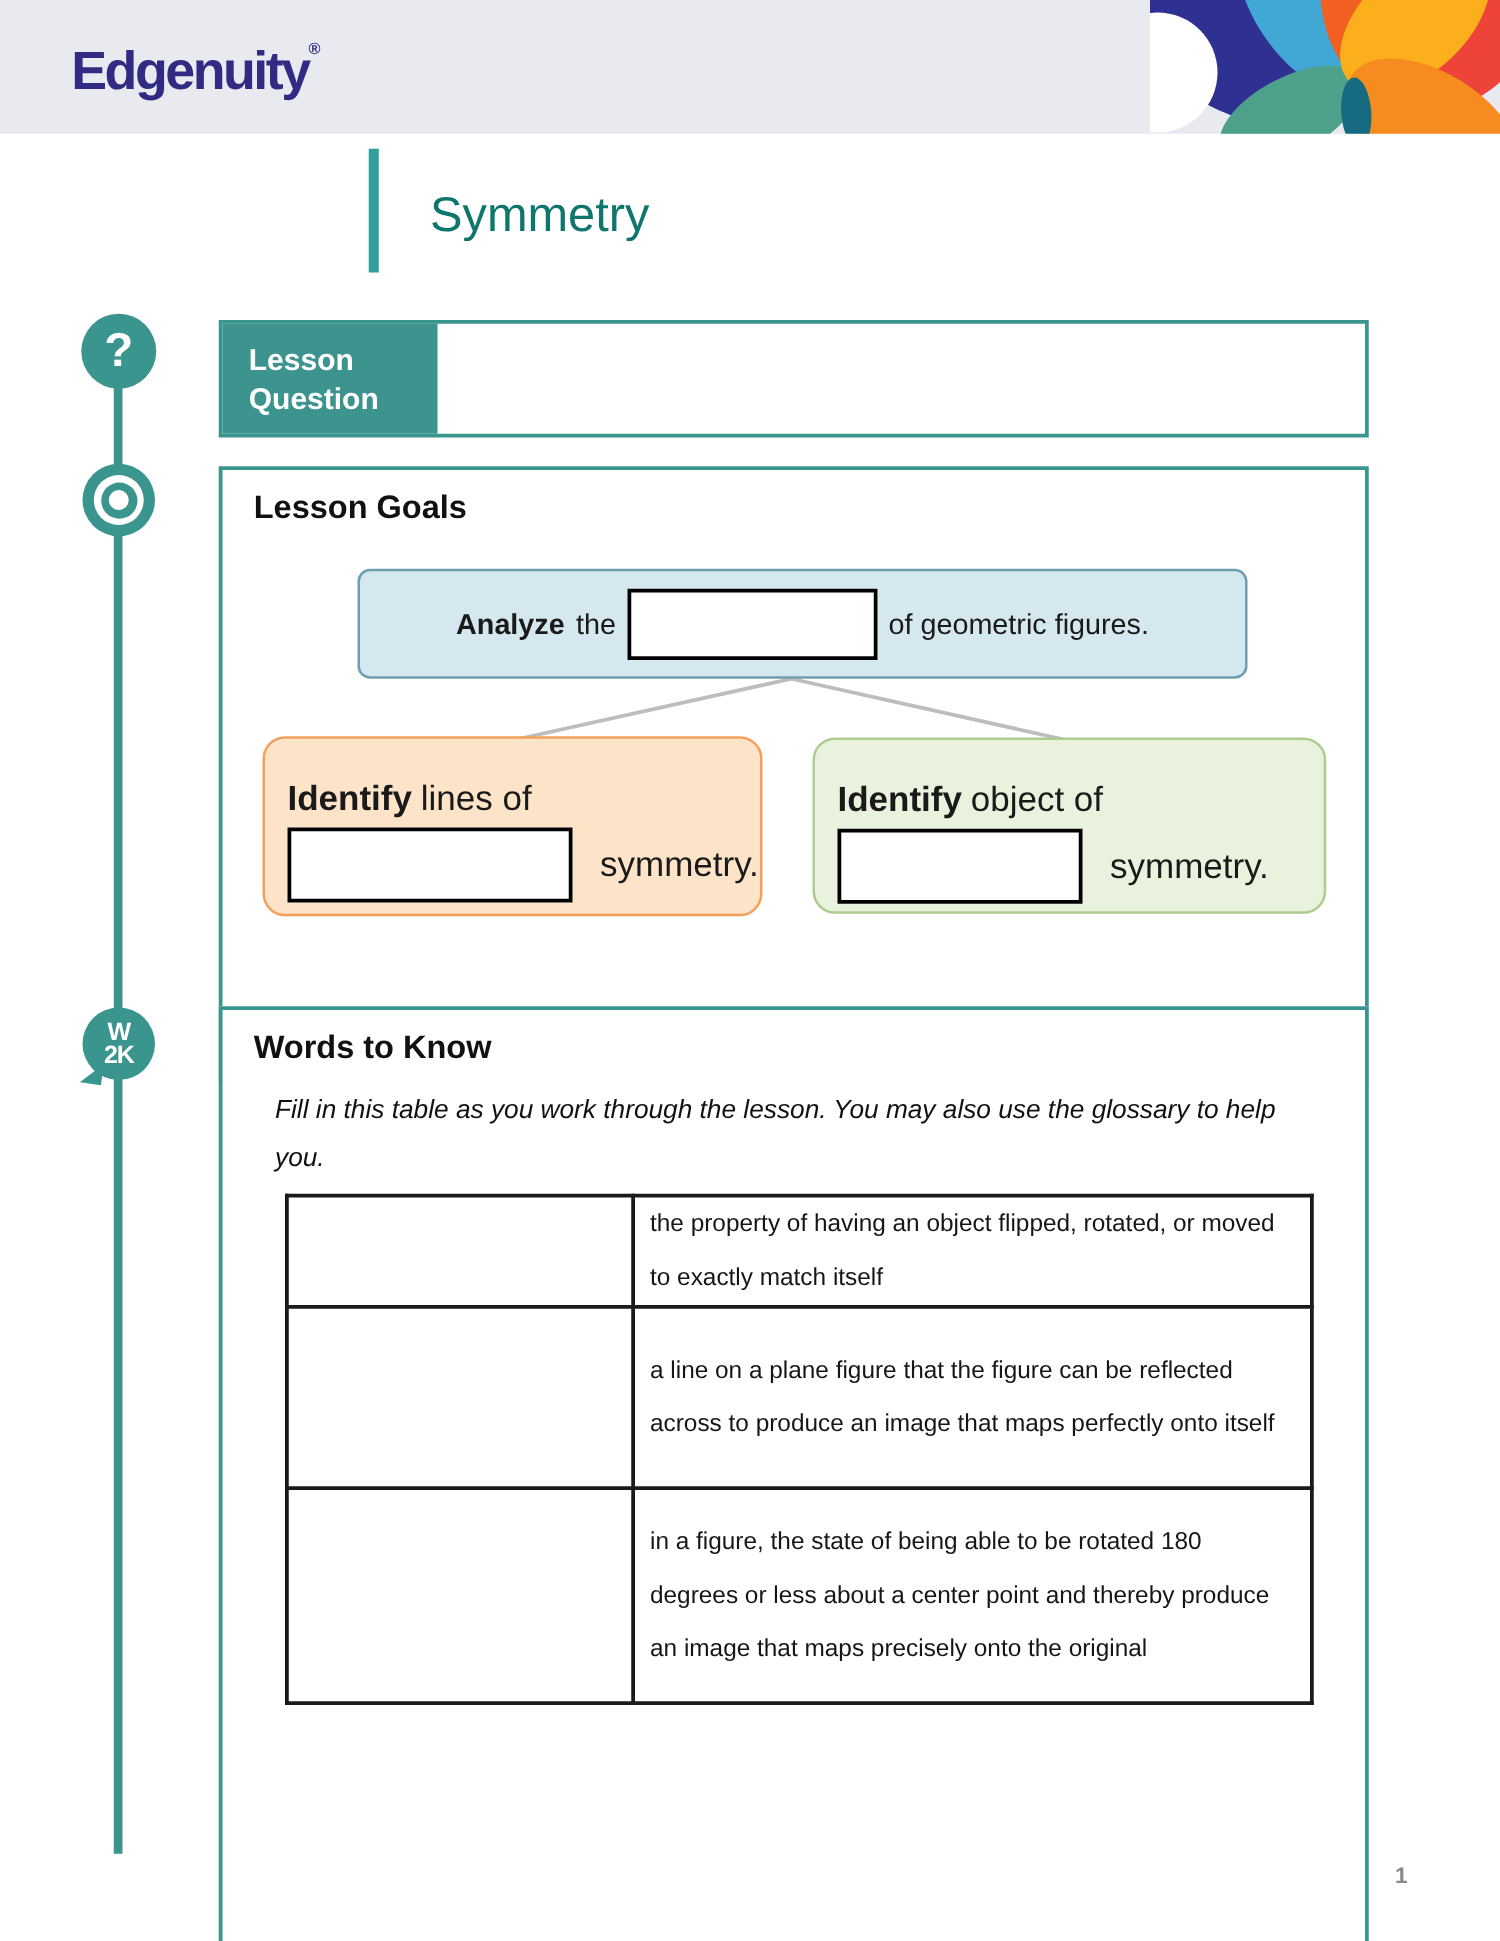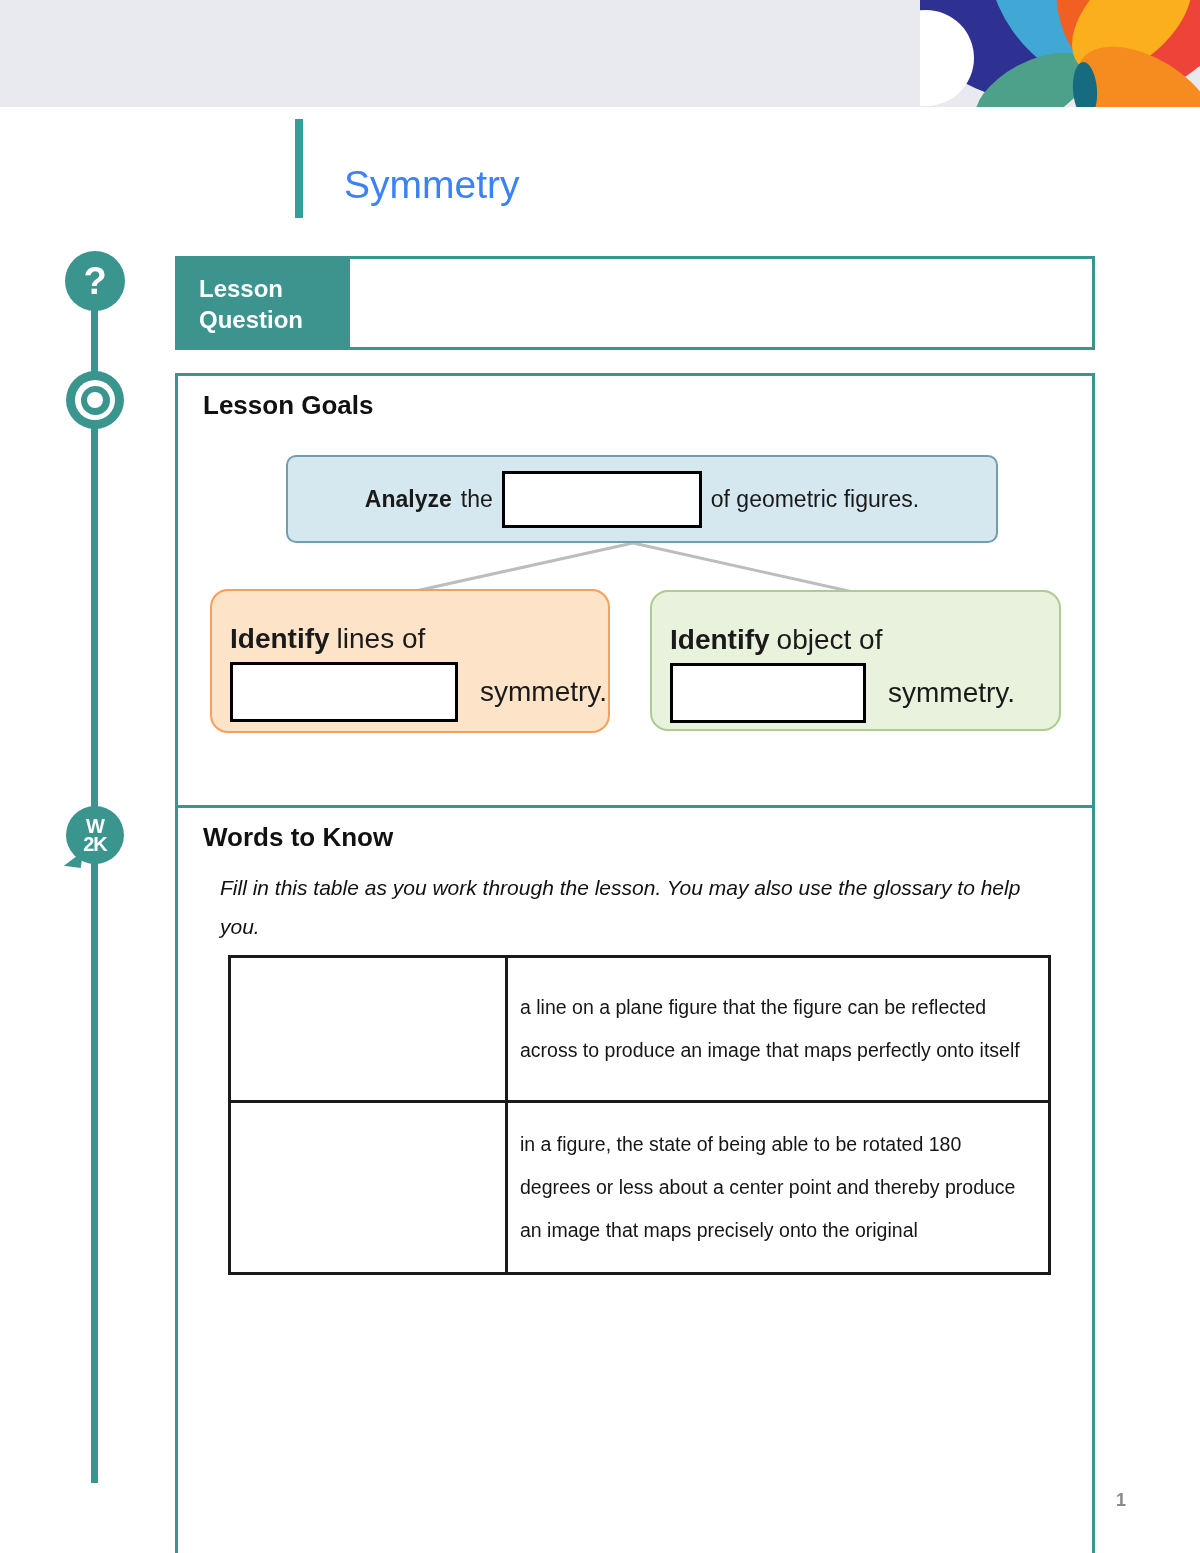--- a/index.html
+++ b/index.html
@@ -12,21 +12,21 @@
   
   .band { position:absolute; left:0; top:0; width:1200px; height:107px; background:#e9eaef; }
   .brand { position:absolute; left:57px; top:31px; font-size:43px; font-weight:bold;
            color:#322b84; letter-spacing:-2px; }
   .brand sup { font-size:13px; letter-spacing:0; vertical-align:28px; }
   .pinwheel { position:absolute; right:0; top:0; width:280px; height:107px; display:block; }
   
   .warmup { position:absolute; left:57px; top:142px; font-size:48px; font-weight:bold;
             color:#2fa198; letter-spacing:-1px; }
   .title-divider { position:absolute; left:295px; top:119px; width:8px; height:99px; background:#2fa198; }
-  .lesson-title { position:absolute; left:344px; top:151px; font-size:39px; color:#3b82f6;margin-top:12px; }
+  .lesson-title { position:absolute; left:344px; top:151px; font-size:39px; color:#0f766e; }
   
   .rail-line { position:absolute; left:91px; top:281px; width:7px; height:1202px; background:#3a958e; }
   .icon-q { position:absolute; left:65px; top:251px; width:60px; height:60px; border-radius:50%;
             background:#3a958e; color:#fff; font-size:38px; font-weight:bold;
             display:flex; align-items:center; justify-content:center; }
   .icon-target { position:absolute; left:66px; top:371px; width:58px; height:58px; border-radius:50%;
             background:#3a958e; display:flex; align-items:center; justify-content:center; }
   .icon-target .t2 { width:40px; height:40px; border-radius:50%; background:#fff;
             display:flex; align-items:center; justify-content:center; }
   .icon-target .t3 { width:29px; height:29px; border-radius:50%; background:#3a958e;
@@ -77,20 +77,21 @@
   
   .footer-copy { position:absolute; left:64px; top:1560px; font-size:16px; font-weight:bold; color:#7e7e7e; }
   .footer-page { position:absolute; left:1116px; top:1490px; font-size:18px; font-weight:bold; color:#8a8a8a; }
 </style>
 </head>
 <body>
 
 <div class="page">
 
   <div class="band">
+    <div class="brand"><span>Edgenuity</span><sup>®</sup></div>
     <svg class="pinwheel" viewBox="0 0 280 107">
       <ellipse cx="80" cy="18" rx="112" ry="74" transform="rotate(28 80 18)" fill="#2e3192"></ellipse>
       <ellipse cx="122" cy="10" rx="74" ry="36" transform="rotate(55 122 10)" fill="#41a7d5"></ellipse>
       <ellipse cx="112" cy="92" rx="62" ry="30" transform="rotate(-28 112 92)" fill="#4da18b"></ellipse>
       <ellipse cx="172" cy="8" rx="62" ry="34" transform="rotate(78 172 8)" fill="#f15f22"></ellipse>
       <ellipse cx="230" cy="32" rx="78" ry="56" transform="rotate(-24 230 32)" fill="#ee4338"></ellipse>
       <ellipse cx="212" cy="16" rx="72" ry="42" transform="rotate(-43 212 16)" fill="#fbaf1c"></ellipse>
       <ellipse cx="226" cy="100" rx="76" ry="42" transform="rotate(31 226 100)" fill="#f68c20"></ellipse>
       <ellipse cx="165" cy="90" rx="28" ry="12" transform="rotate(86 165 90)" fill="#176b80"></ellipse>
       <circle cx="6" cy="58" r="48" fill="#ffffff"></circle>
@@ -153,20 +154,24 @@
         <span class="suffix">symmetry.</span>
       </div>
     </div>
   </div>
 
   <div class="frame box-words">
     <div class="box-heading">Words to Know</div>
     <div class="instruction">Fill in this table as you work through the lesson. You may also use the glossary to help you.</div>
     <table class="wtk-table">
       <tbody>
+        <tr class="row-1">
+          <td class="td-term"></td>
+          <td class="td-def">the property of having an object flipped, rotated, or moved to exactly match itself</td>
+        </tr>
         <tr class="row-2">
           <td class="td-term"></td>
           <td class="td-def">a line on a plane figure that the figure can be reflected across to produce an image that maps perfectly onto itself</td>
         </tr>
         <tr class="row-3">
           <td class="td-term"></td>
           <td class="td-def">in a figure, the state of being able to be rotated 180 degrees or less about a center point and thereby produce an image that maps precisely onto the original</td>
         </tr>
       </tbody>
     </table>

